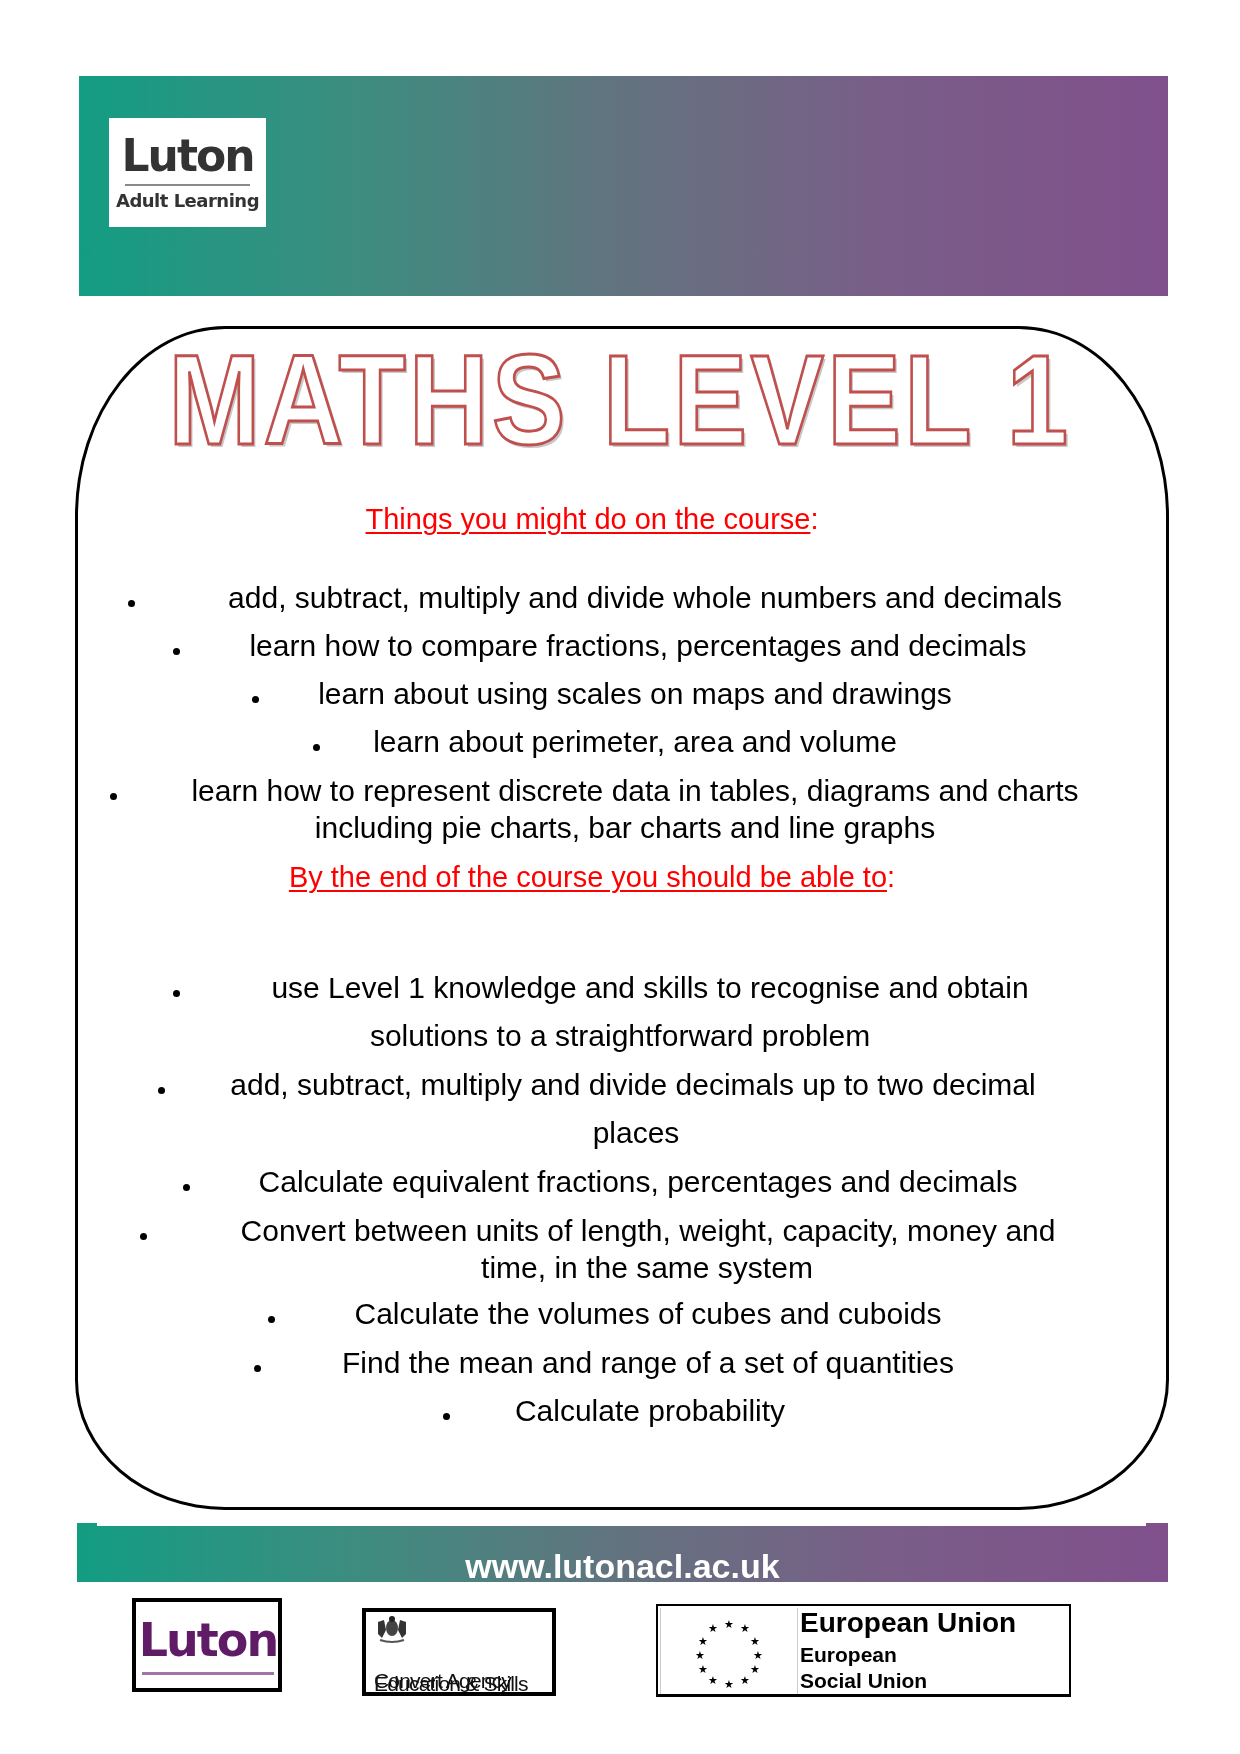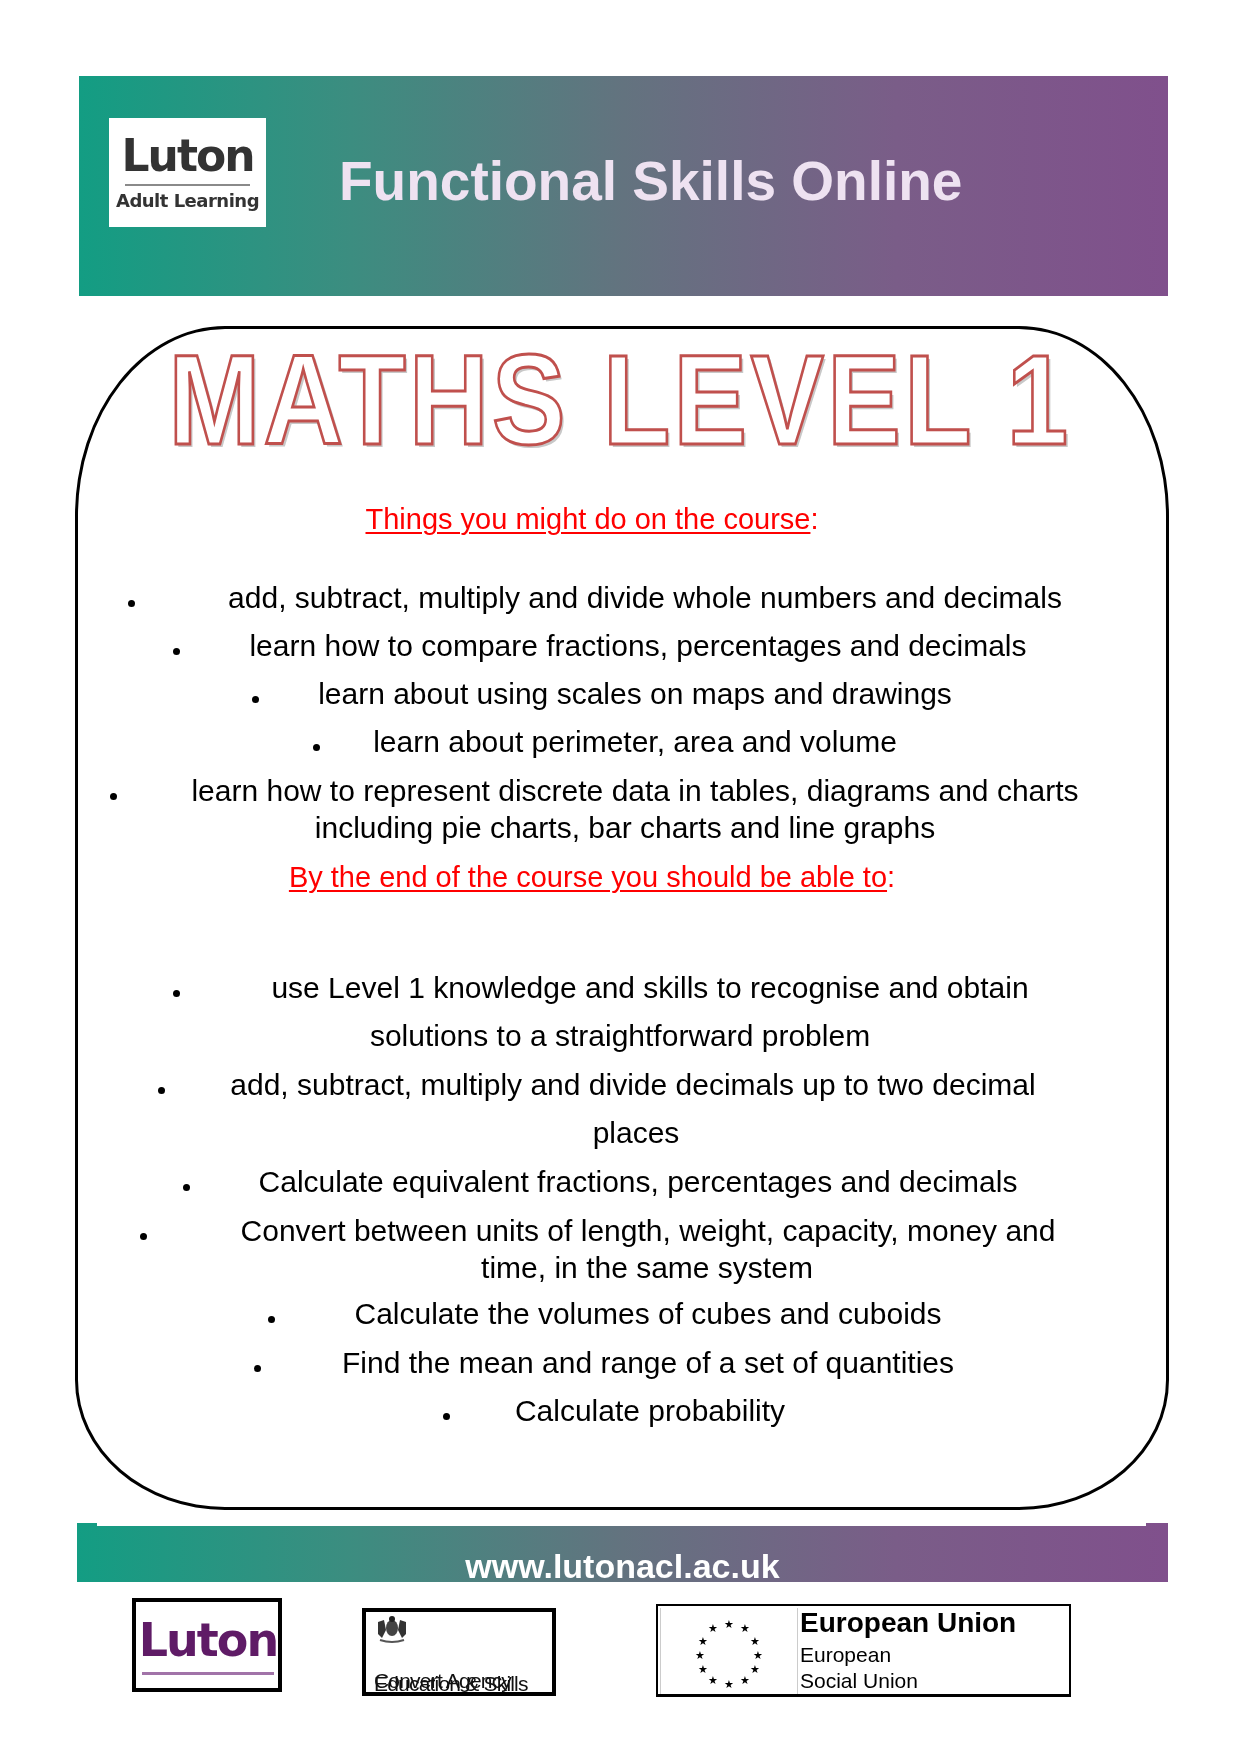--- a/index.html
+++ b/index.html
@@ -248,34 +248,34 @@
     font-size: 28px;
     line-height: 34px;
     white-space: nowrap;
   }
   .partner-eu .t2, .partner-eu .t3 {
     position: absolute;
     left: 142px;
     font-size: 21px;
     line-height: 26px;
     white-space: nowrap;
+    font-weight: bold;
   }
   .partner-eu .t2 { top: 36px; }
   .partner-eu .t3 { top: 62px; }
 </style>
 </head>
 <body>
 
 <div class="header-band">
   <div class="logo-box">
     <div class="logo-main">Luton</div>
     <div class="logo-rule"></div>
     <div class="logo-sub">Adult Learning</div>
   </div>
-  <div class="header-title">Functional Skills Online</div>
 </div>
 
 <div class="content-box"></div>
 
 <div class="big-title">MATHS LEVEL 1</div>
 
 <div class="section-heading" style="top:503px;">
   <span class="u">Things you might do on the course</span><span>:</span>
 </div>
 

